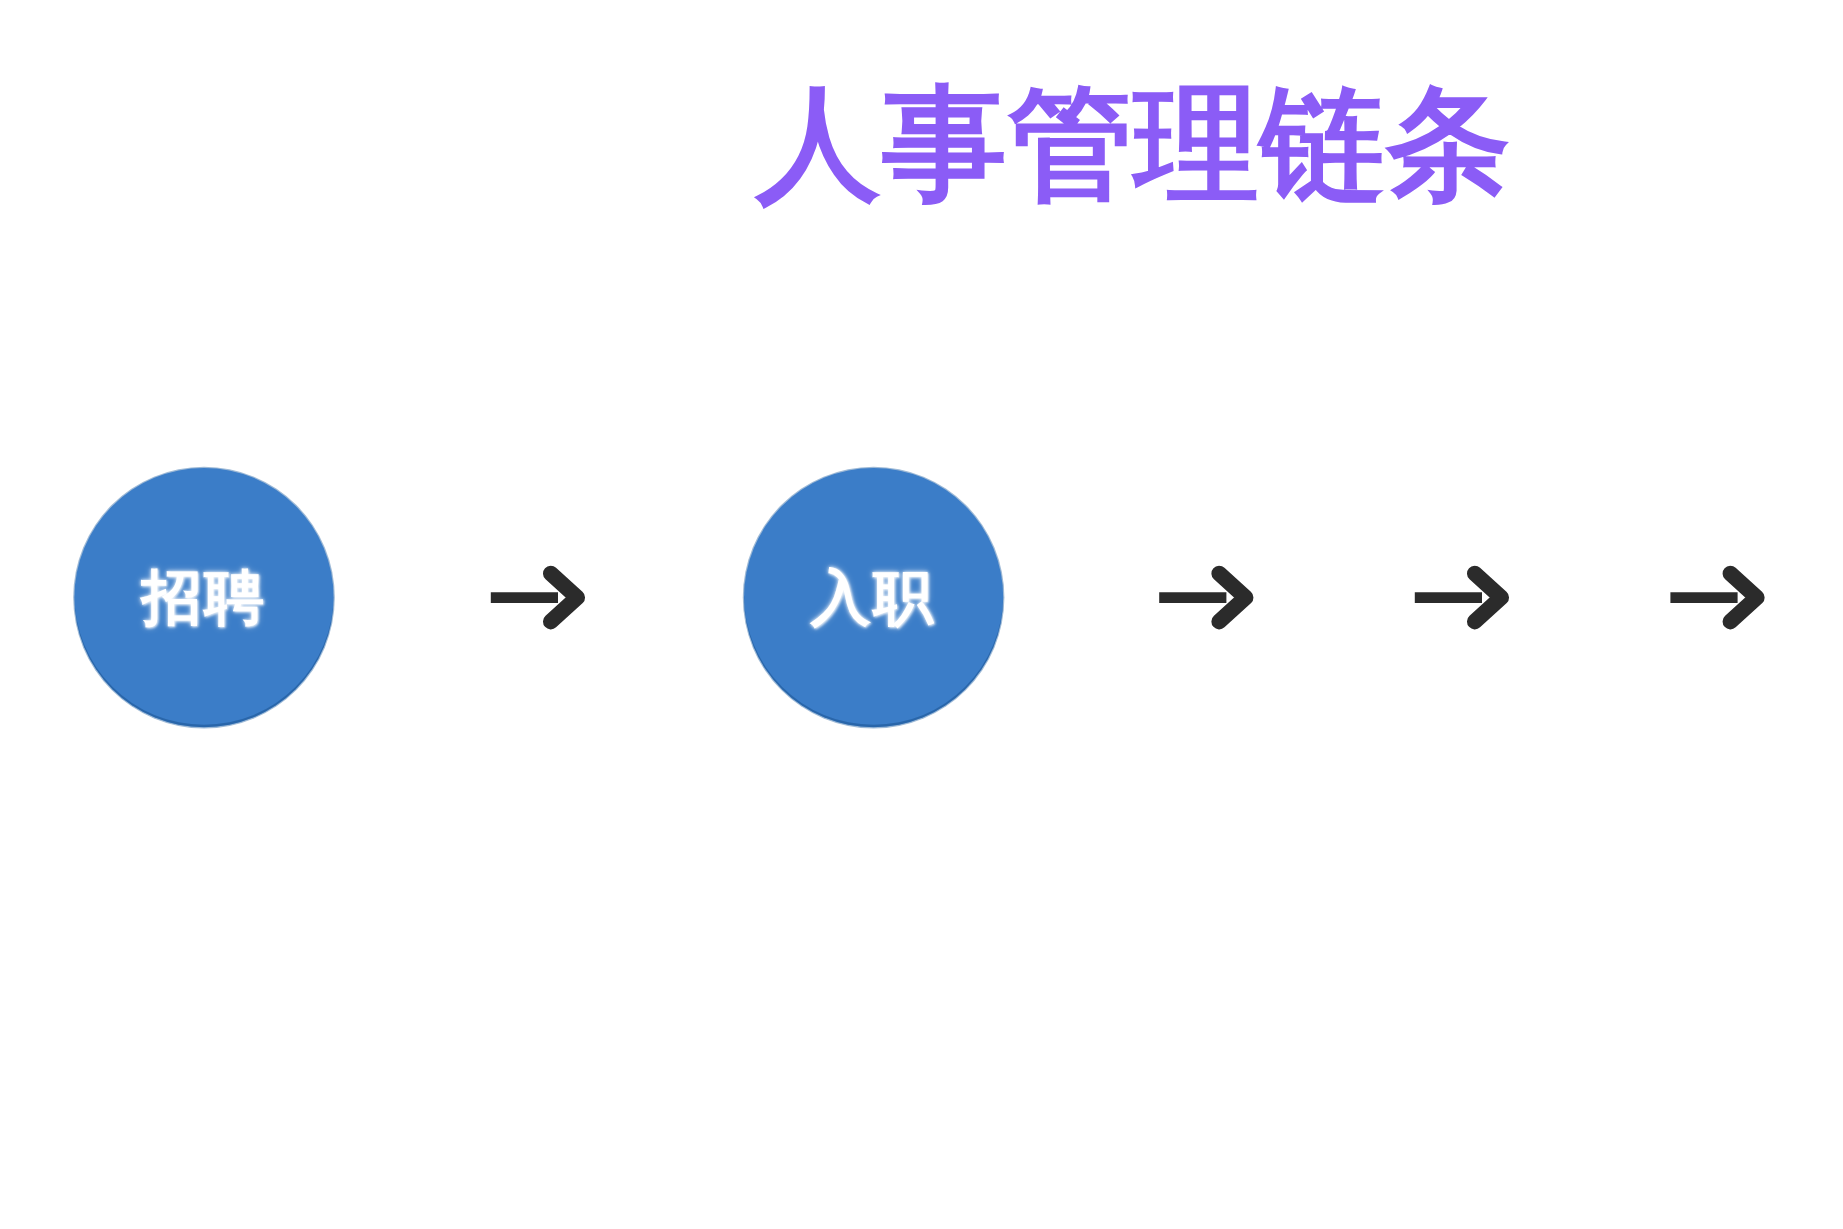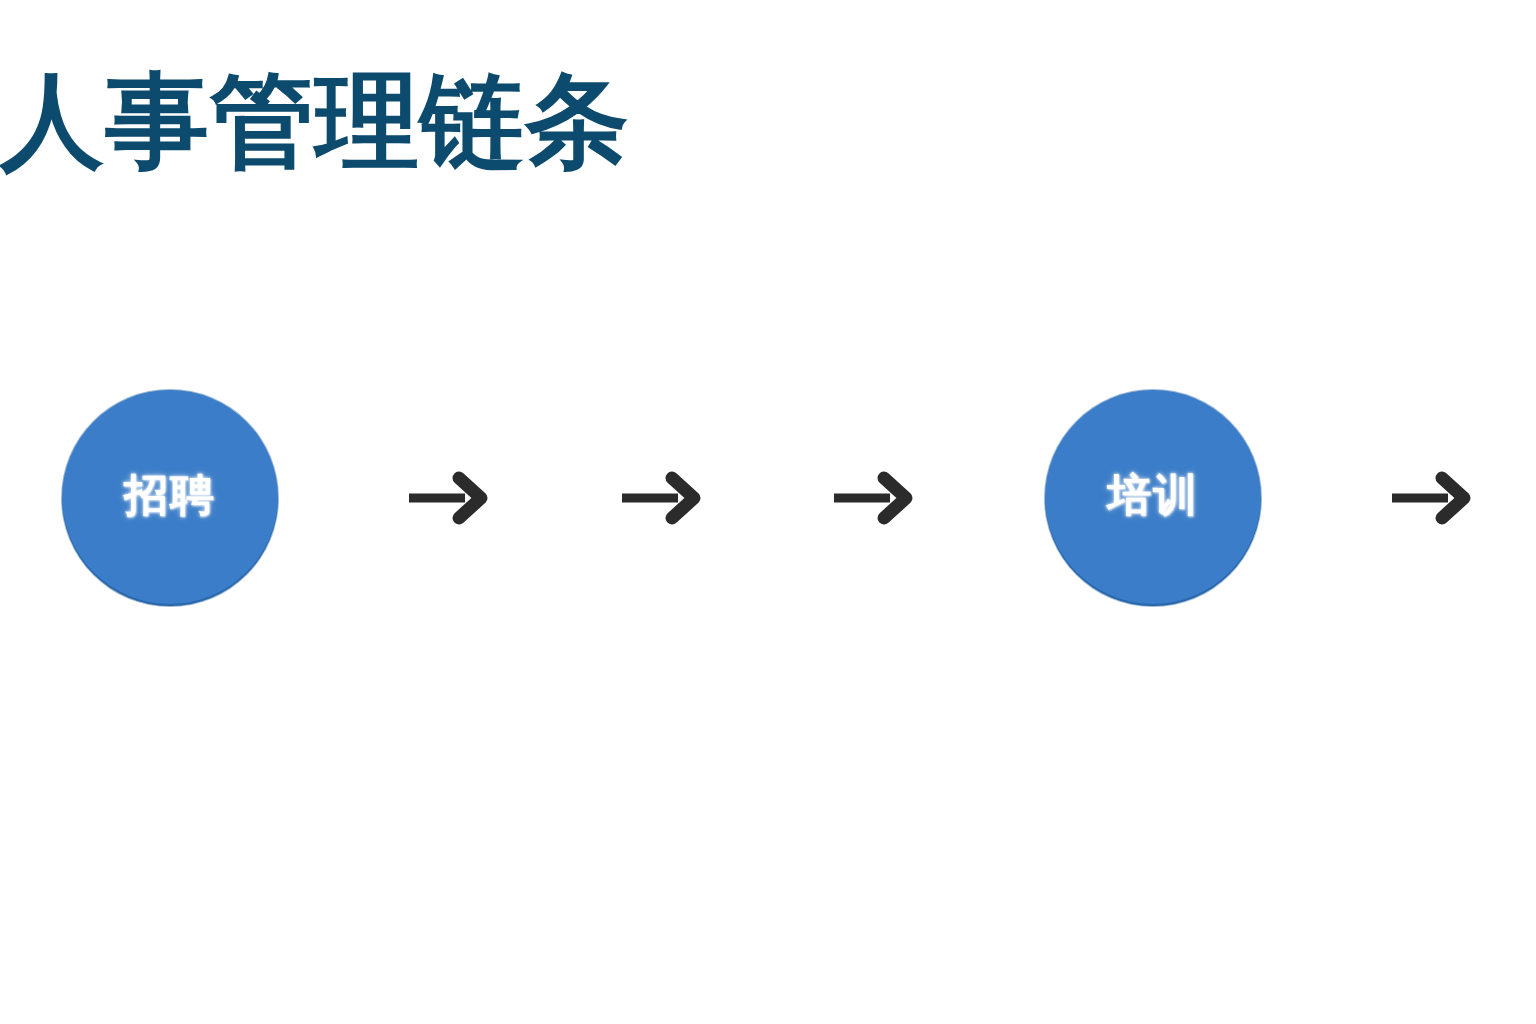--- a/index.html
+++ b/index.html
@@ -21,25 +21,25 @@
     height: 1024px;
     background: #ffffff;
   }
 
   
   #diagram-title {
     position: absolute;
     left: 0;
     top: 62px;
     width: 1260px;
-    text-align: left;
+    text-align: right;
     font-size: 104px;
     line-height: 118px;
     font-weight: 700;
-    color: #0c4a6e;
+    color: #8b5cf6;
     letter-spacing: 1px;
     white-space: nowrap;
     font-family: "Liberation Sans", "DejaVu Sans", sans-serif;
   }
 
   
   #flow-row {
     position: absolute;
     left: 62px;
     top: 389px;
@@ -60,30 +60,30 @@
     box-shadow: inset 0 -2px 0 0 rgba(28, 84, 145, 0.55),
                 0 0 0 1px rgba(38, 99, 164, 0.45);
     display: flex;
     align-items: center;
     justify-content: center;
     flex: 0 0 auto;
   }
 
   .flow-node-label {
     color: #ffffff;
-    font-size: 44px;
+    font-size: 50px;
     line-height: 70px;
     font-weight: 700;
     letter-spacing: 2px;
     white-space: nowrap;
     text-shadow:
        0 0 3px rgba(255,255,255,0.95),
        0 0 6px rgba(255,255,255,0.55),
        1px 1px 2px rgba(255,255,255,0.6);
-    font-family: Liberation Mono, monospace;
+    font-family: Liberation Serif, serif;
     user-select: none;
   }
 
   
   .flow-arrow {
     position: relative;
     flex: 0 0 auto;
     width: 84px;
     height: 54px;
     display: flex;
@@ -108,39 +108,39 @@
       <span class="flow-node-label">招聘</span>
     </div>
 
     <div class="flow-arrow">
       <svg width="84" height="54" viewBox="0 0 84 54">
         <path d="M2 27 H58" stroke="#2b2b2b" stroke-width="9" stroke-linecap="butt" fill="none"></path>
         <path d="M52 7 L74 27 L52 47" stroke="#2b2b2b" stroke-width="13" stroke-linecap="round" stroke-linejoin="round" fill="none"></path>
       </svg>
     </div>
 
+    <div class="flow-node">
+      <span class="flow-node-label">入职</span>
+    </div>
 
     <div class="flow-arrow">
       <svg width="84" height="54" viewBox="0 0 84 54">
         <path d="M2 27 H58" stroke="#2b2b2b" stroke-width="9" stroke-linecap="butt" fill="none"></path>
         <path d="M52 7 L74 27 L52 47" stroke="#2b2b2b" stroke-width="13" stroke-linecap="round" stroke-linejoin="round" fill="none"></path>
       </svg>
     </div>
 
 
     <div class="flow-arrow">
       <svg width="84" height="54" viewBox="0 0 84 54">
         <path d="M2 27 H58" stroke="#2b2b2b" stroke-width="9" stroke-linecap="butt" fill="none"></path>
         <path d="M52 7 L74 27 L52 47" stroke="#2b2b2b" stroke-width="13" stroke-linecap="round" stroke-linejoin="round" fill="none"></path>
       </svg>
     </div>
 
-    <div class="flow-node">
-      <span class="flow-node-label">培训</span>
-    </div>
 
     <div class="flow-arrow">
       <svg width="84" height="54" viewBox="0 0 84 54">
         <path d="M2 27 H58" stroke="#2b2b2b" stroke-width="9" stroke-linecap="butt" fill="none"></path>
         <path d="M52 7 L74 27 L52 47" stroke="#2b2b2b" stroke-width="13" stroke-linecap="round" stroke-linejoin="round" fill="none"></path>
       </svg>
     </div>
 
 
   </div>

